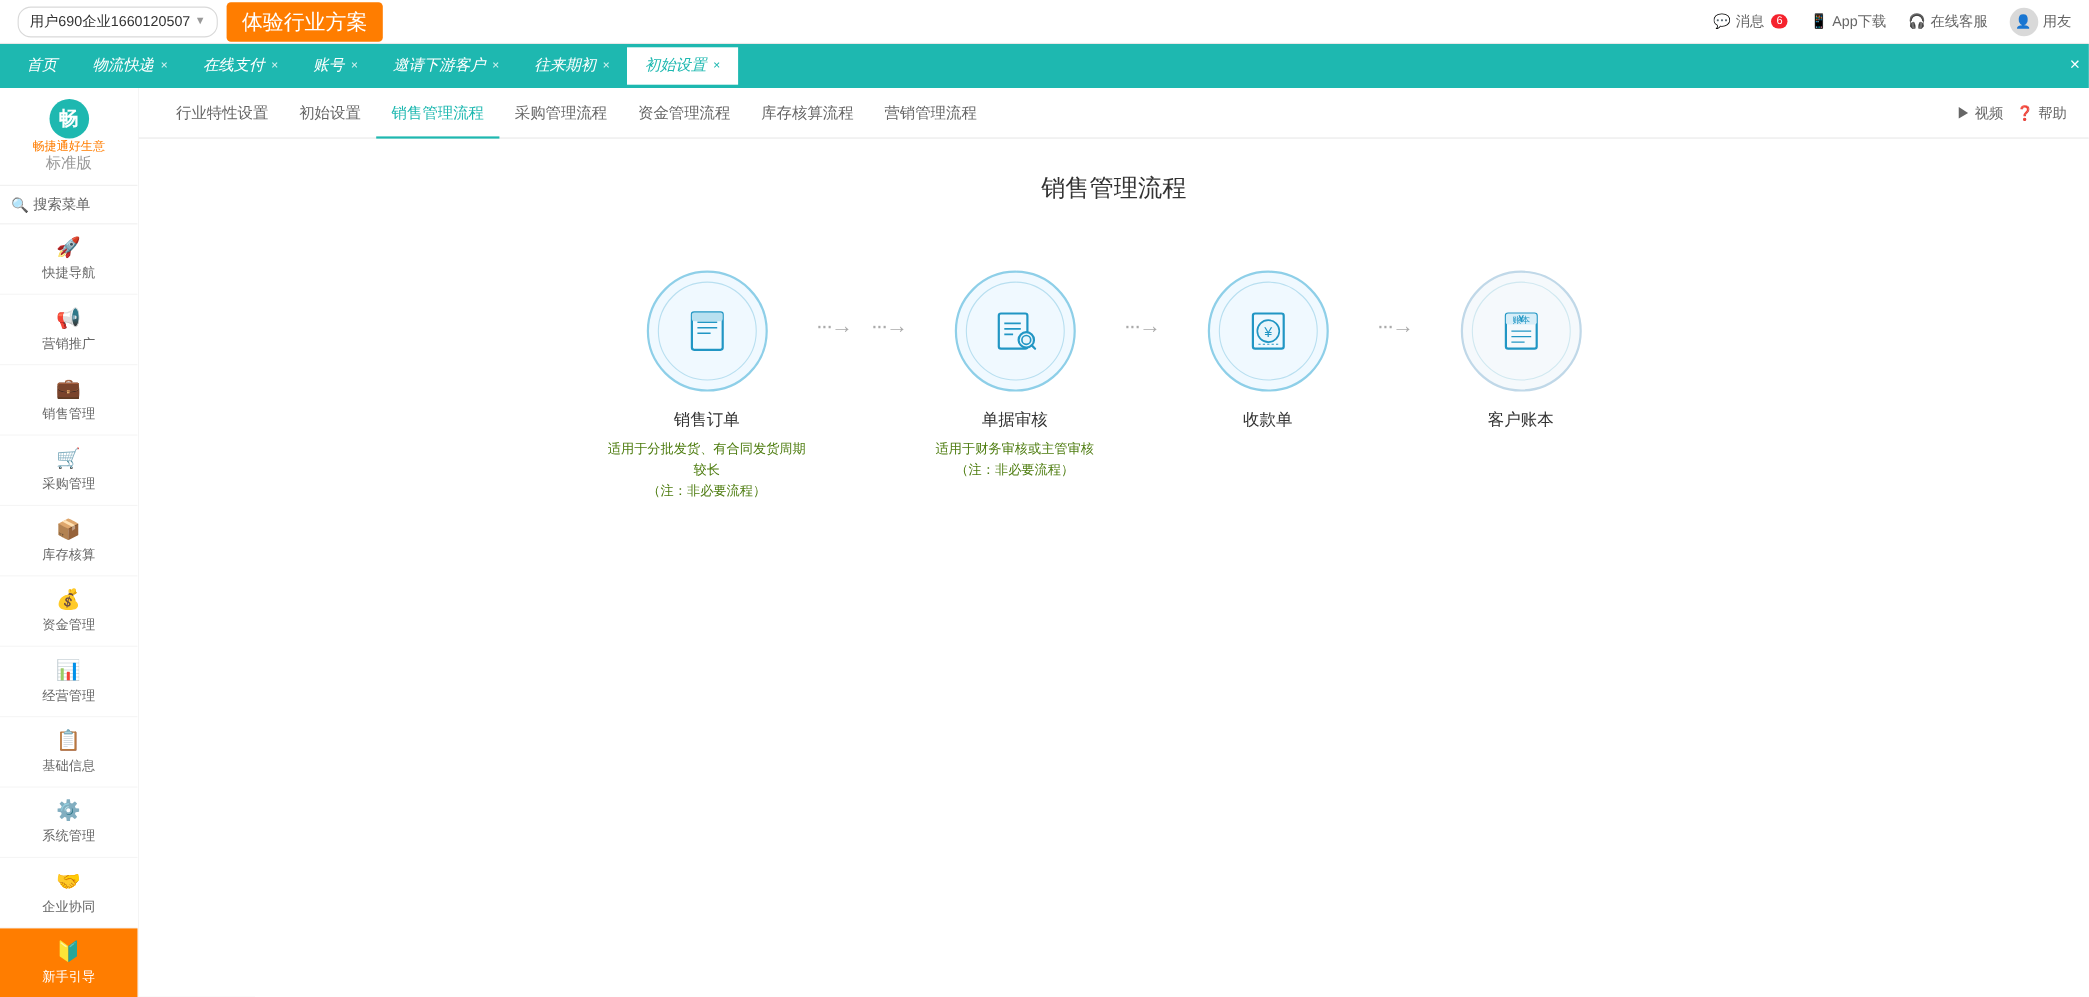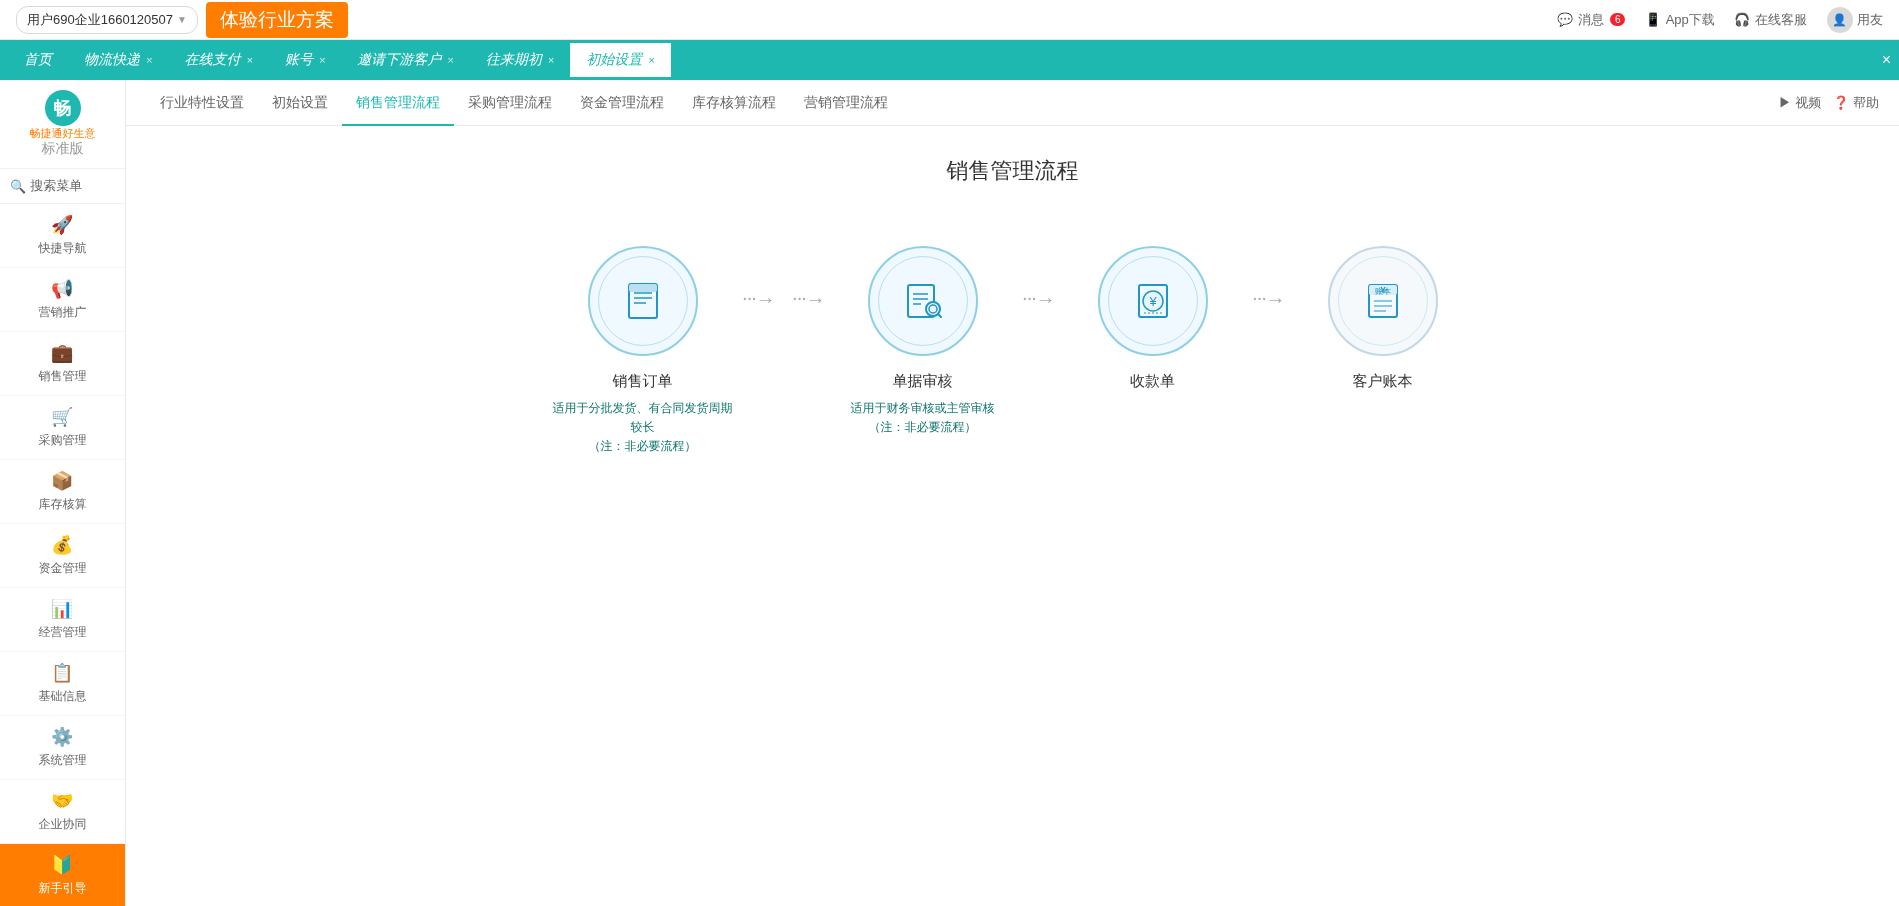--- a/index.html
+++ b/index.html
@@ -129,21 +129,21 @@
       margin-bottom: 16px;
       position: relative;
     }
     .flow-circle .circle-inner {
       width: 90px; height: 90px; border-radius: 50%;
       border: 1.5px solid #b8dff0;
       display: flex; align-items: center; justify-content: center;
     }
     .flow-circle svg { width: 44px; height: 44px; }
     .flow-label { font-size: 15px; color: #333; font-weight: 500; margin-bottom: 8px; }
-    .flow-desc { font-size: 12px; color: #0f766e; line-height: 1.6; }
+    .flow-desc { font-size: 12px; color: #4d7c0f; line-height: 1.6; }
 
     .flow-arrow {
       display: flex; align-items: center; justify-content: center;
       padding-top: 40px; color: #aaa; font-size: 20px; letter-spacing: -2px;
       flex-shrink: 0; width: 50px;
     }
   </style>
 </head>
 <body>
 

